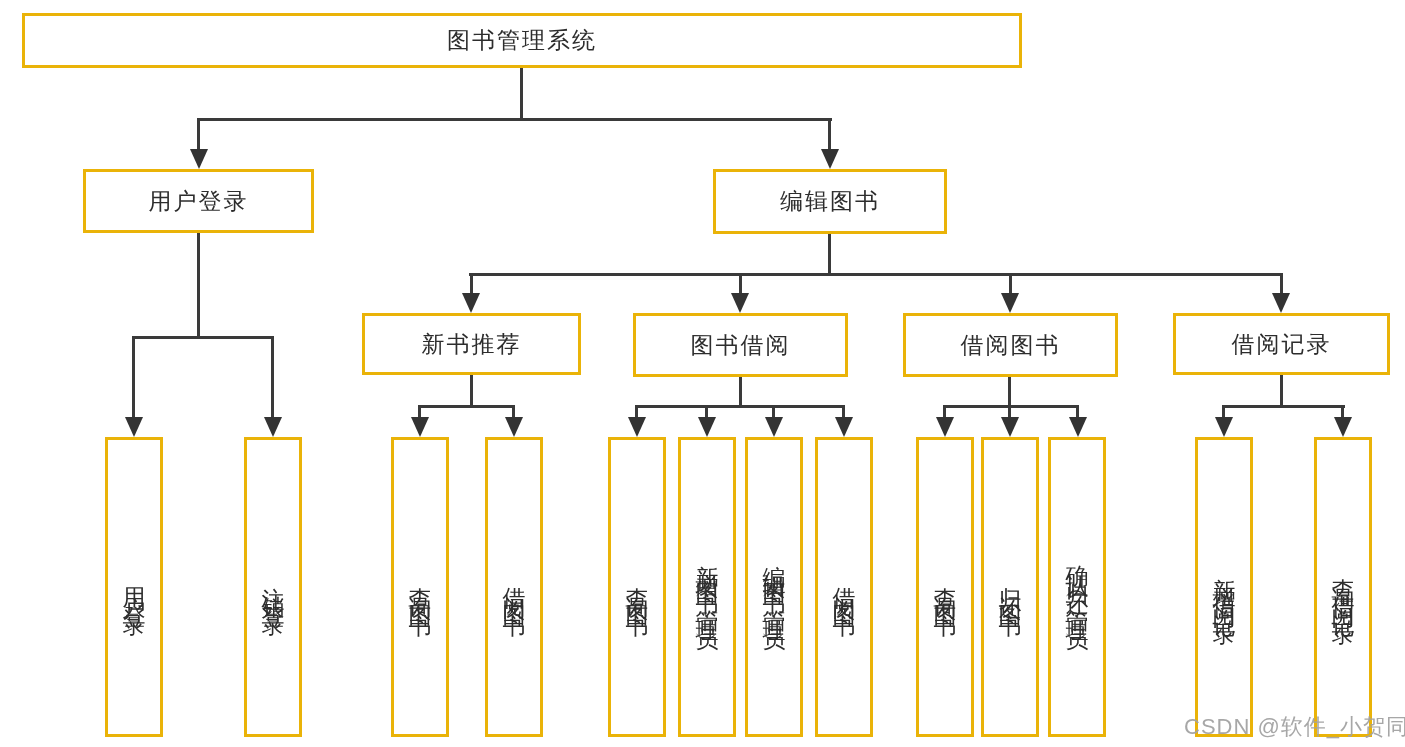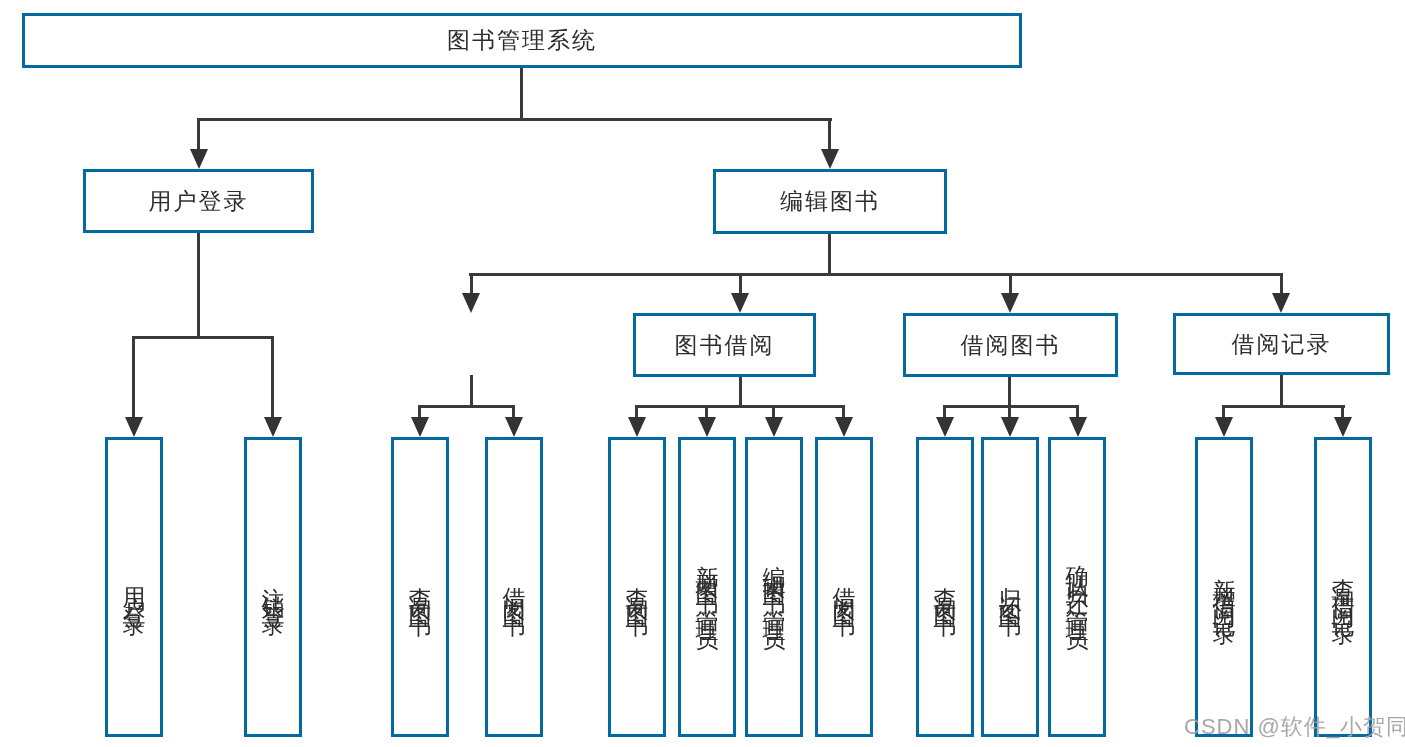--- a/index.html
+++ b/index.html
@@ -8,21 +8,21 @@
     width: 1405px;
     height: 747px;
     background: #ffffff;
     overflow: hidden;
     font-family: "Liberation Sans", sans-serif;
     color: #2d2d2d;
   }
   .box {
     position: absolute;
     box-sizing: border-box;
-    border: 3px solid #0369a1;
+    border: 3px solid #eab308;
     background: #ffffff;
     display: flex;
     align-items: center;
     justify-content: center;
   }
   .hbox { font-size: 23px; letter-spacing: 2px; }
   .vbox { width: 58px; top: 437px; height: 300px; }
   .vbox .vtext {
     writing-mode: vertical-rl;
     text-orientation: mixed;
@@ -85,21 +85,24 @@
   <div class="hl" style="left:469px; top:273px; width:813px;"></div>
   <div class="vl" style="left:470px; top:273px; height:22px;"></div>
   <div class="arr" style="left:462px; top:293px;"></div>
   <div class="vl" style="left:739px; top:273px; height:22px;"></div>
   <div class="arr" style="left:731px; top:293px;"></div>
   <div class="vl" style="left:1009px; top:273px; height:22px;"></div>
   <div class="arr" style="left:1001px; top:293px;"></div>
   <div class="vl" style="left:1280px; top:273px; height:22px;"></div>
   <div class="arr" style="left:1272px; top:293px;"></div>
 
-  <div class="box hbox" style="left:633px; top:313px; width:183px; height:64px;font-family:Liberation Mono, monospace;">
+  <div class="box hbox" style="left:362px; top:313px; width:219px; height:62px;">
+    <span>新书推荐</span>
+  </div>
+  <div class="box hbox" style="left:633px; top:313px; width:215px; height:64px;font-family:Liberation Mono, monospace;">
     <span>图书借阅</span>
   </div>
   <div class="box hbox" style="left:903px; top:313px; width:215px; height:64px;">
     <span>借阅图书</span>
   </div>
   <div class="box hbox" style="left:1173px; top:313px; width:217px; height:62px;">
     <span>借阅记录</span>
   </div>
 
   <div class="vl" style="left:470px; top:375px; height:30px;"></div>

